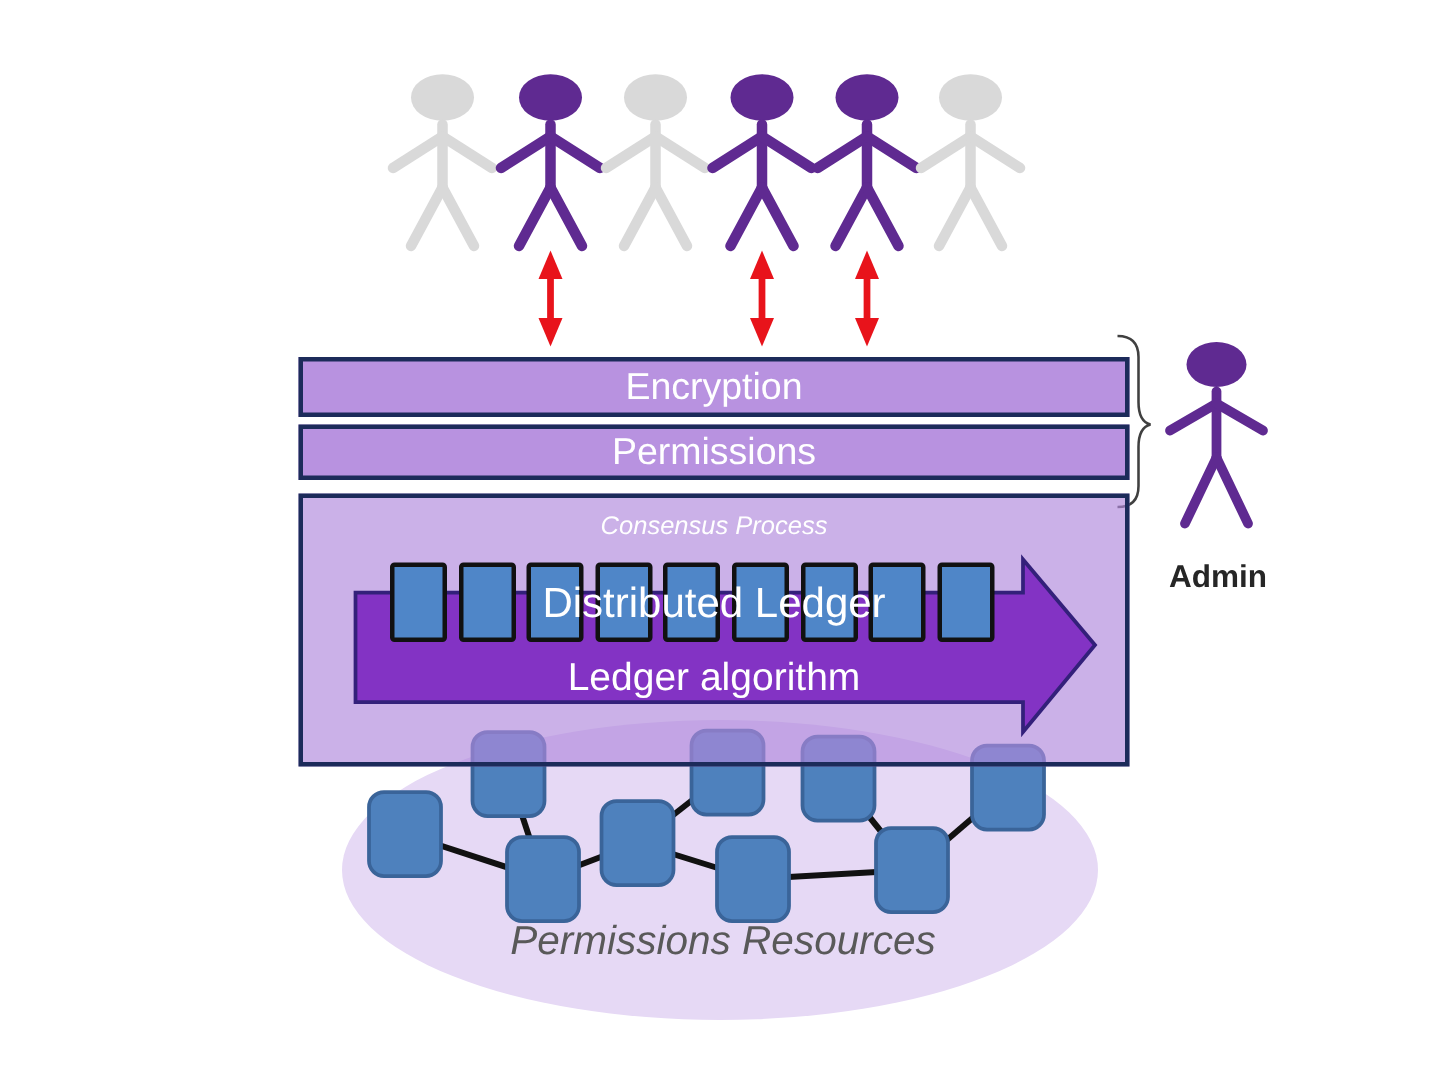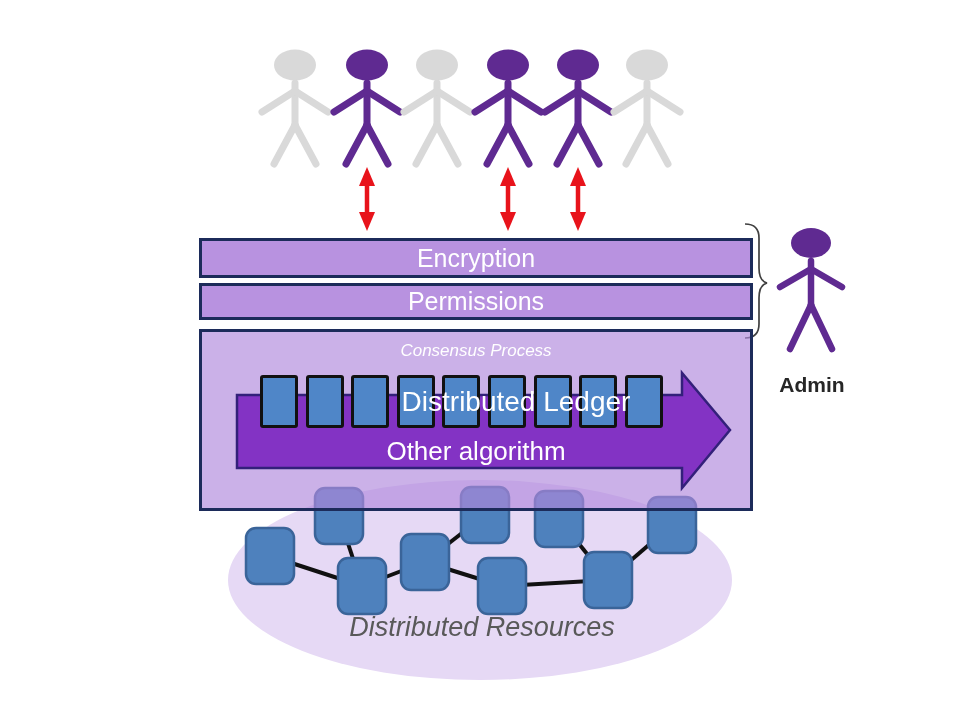--- a/index.html
+++ b/index.html
@@ -24,21 +24,21 @@
     position:absolute;left:0;top:9px;width:100%;text-align:center;
     color:#ffffff;font-size:17px;font-style:italic;
   }
   .arrow-svg{position:absolute;left:0;top:0;width:548px;height:176px;}
   .block{
     position:absolute;box-sizing:border-box;width:38px;height:53px;top:43px;
     background:var(--block-fill);border:3px solid var(--block-border);border-radius:3px;
   }
   .ledger-label{
     position:absolute;left:0;top:54px;width:100%;text-align:center;
-    color:#ffffff;font-size:28px;margin-left:40px;
+    color:#ffffff;font-size:28px;
   }
   .algo-label{
     position:absolute;left:0;top:104px;width:100%;text-align:center;
     color:#ffffff;font-size:26px;
   }
   .admin-label{
     position:absolute;left:770px;top:373px;width:84px;text-align:center;
     color:var(--admin-text);font-size:21px;z-index:2;font-weight:bold;
   }
   .resources-label{
@@ -184,20 +184,20 @@
         <div class="block" style="left: 149px;"></div>
         <div class="block" style="left: 195px;"></div>
         <div class="block" style="left: 240px;"></div>
         <div class="block" style="left: 286px;"></div>
         <div class="block" style="left: 332px;"></div>
         <div class="block" style="left: 377px;"></div>
         <div class="block" style="left: 423px;"></div>
       </div>
     <div class="consensus-title">Consensus Process</div>
     <div class="ledger-label">Distributed Ledger</div>
-    <div class="algo-label">Other algorithm</div>
+    <div class="algo-label">Ledger algorithm</div>
   </div>
 
   <div class="admin-label">Admin</div>
 
-  <div class="resources-label">Distributed Resources</div>
+  <div class="resources-label">Permissions Resources</div>
 
 </div>
 
 </body></html>

